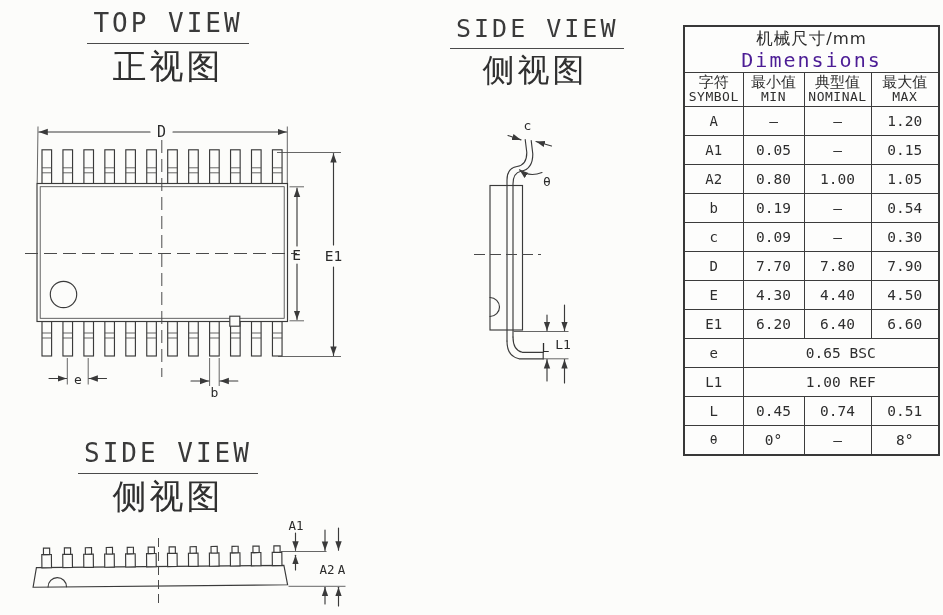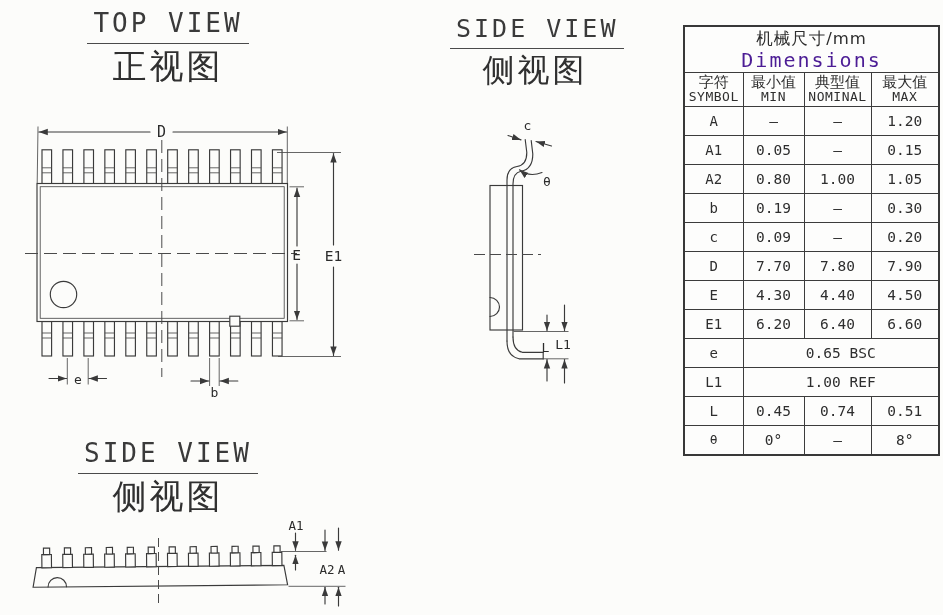--- a/index.html
+++ b/index.html
@@ -315,27 +315,27 @@
       <tr class="t-row">
         <td class="sym">A2</td>
         <td>0.80</td>
         <td>1.00</td>
         <td>1.05</td>
       </tr>
       <tr class="t-row">
         <td class="sym">b</td>
         <td>0.19</td>
         <td>–</td>
-        <td>0.30</td>
+        <td>0.54</td>
       </tr>
       <tr class="t-row">
         <td class="sym">c</td>
         <td>0.09</td>
         <td>–</td>
-        <td>0.20</td>
+        <td>0.30</td>
       </tr>
       <tr class="t-row">
         <td class="sym">D</td>
         <td>7.70</td>
         <td>7.80</td>
         <td>7.90</td>
       </tr>
       <tr class="t-row">
         <td class="sym">E</td>
         <td>4.30</td>

